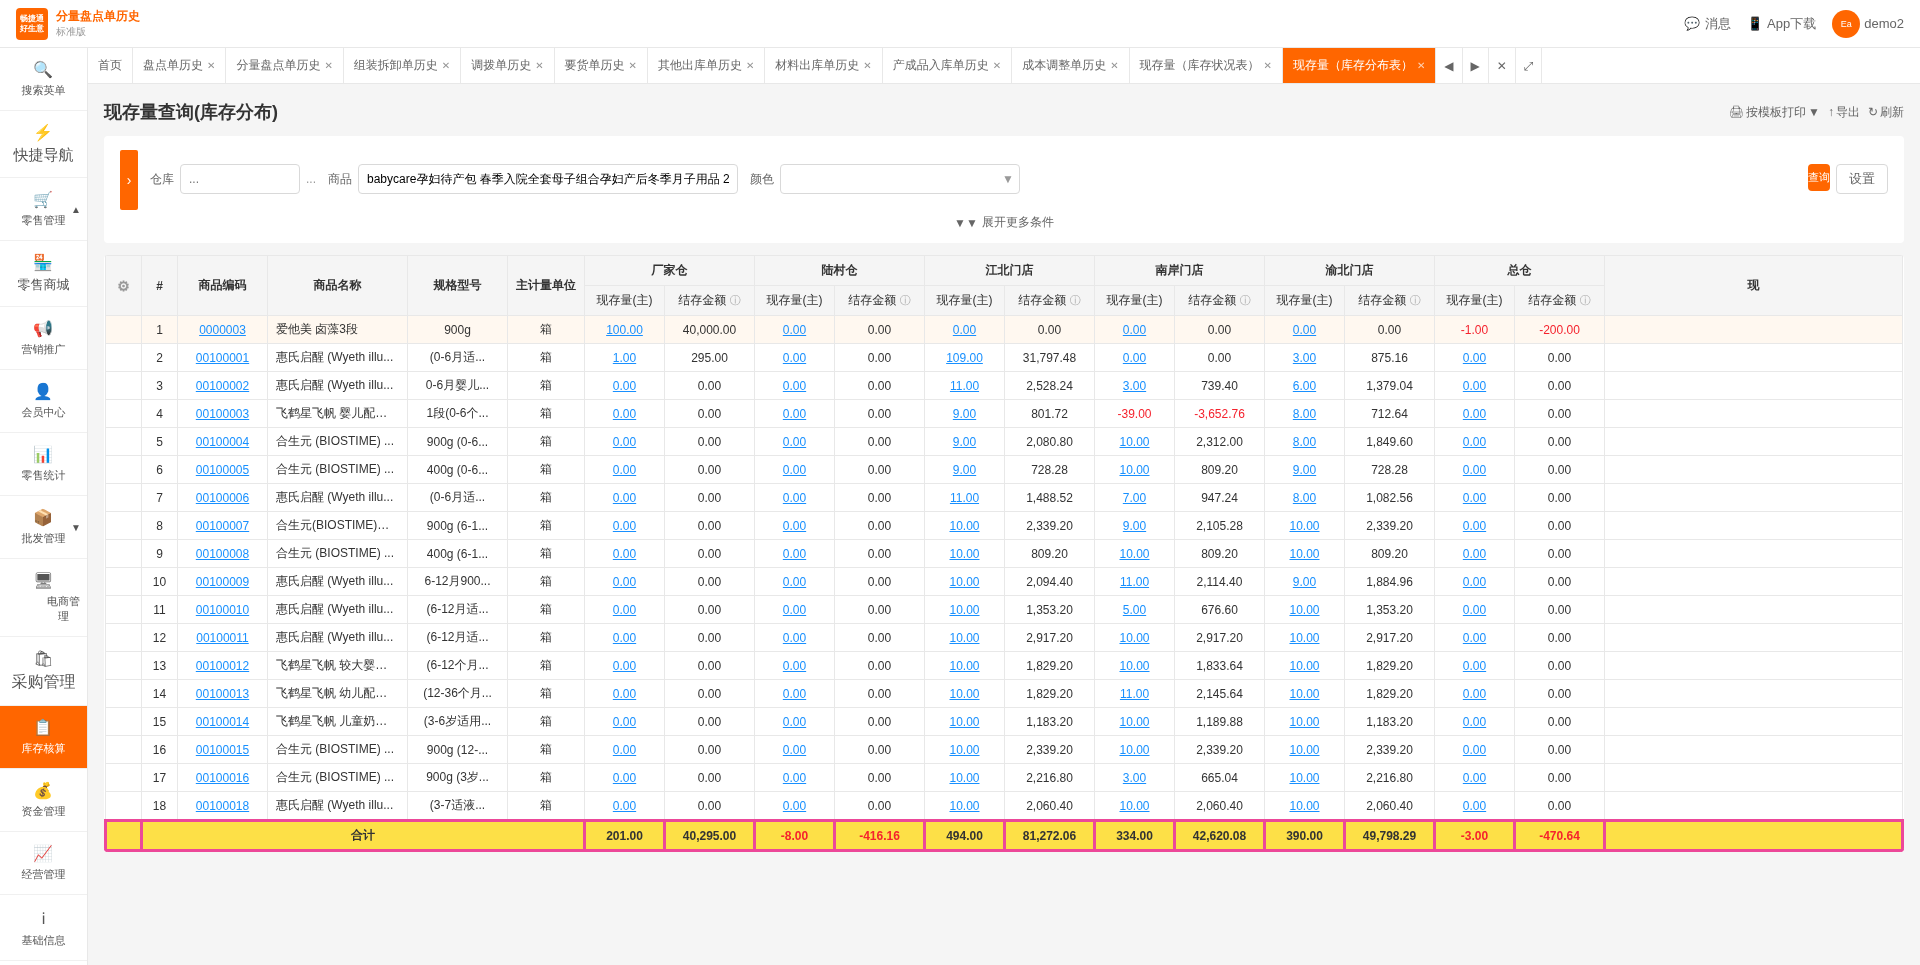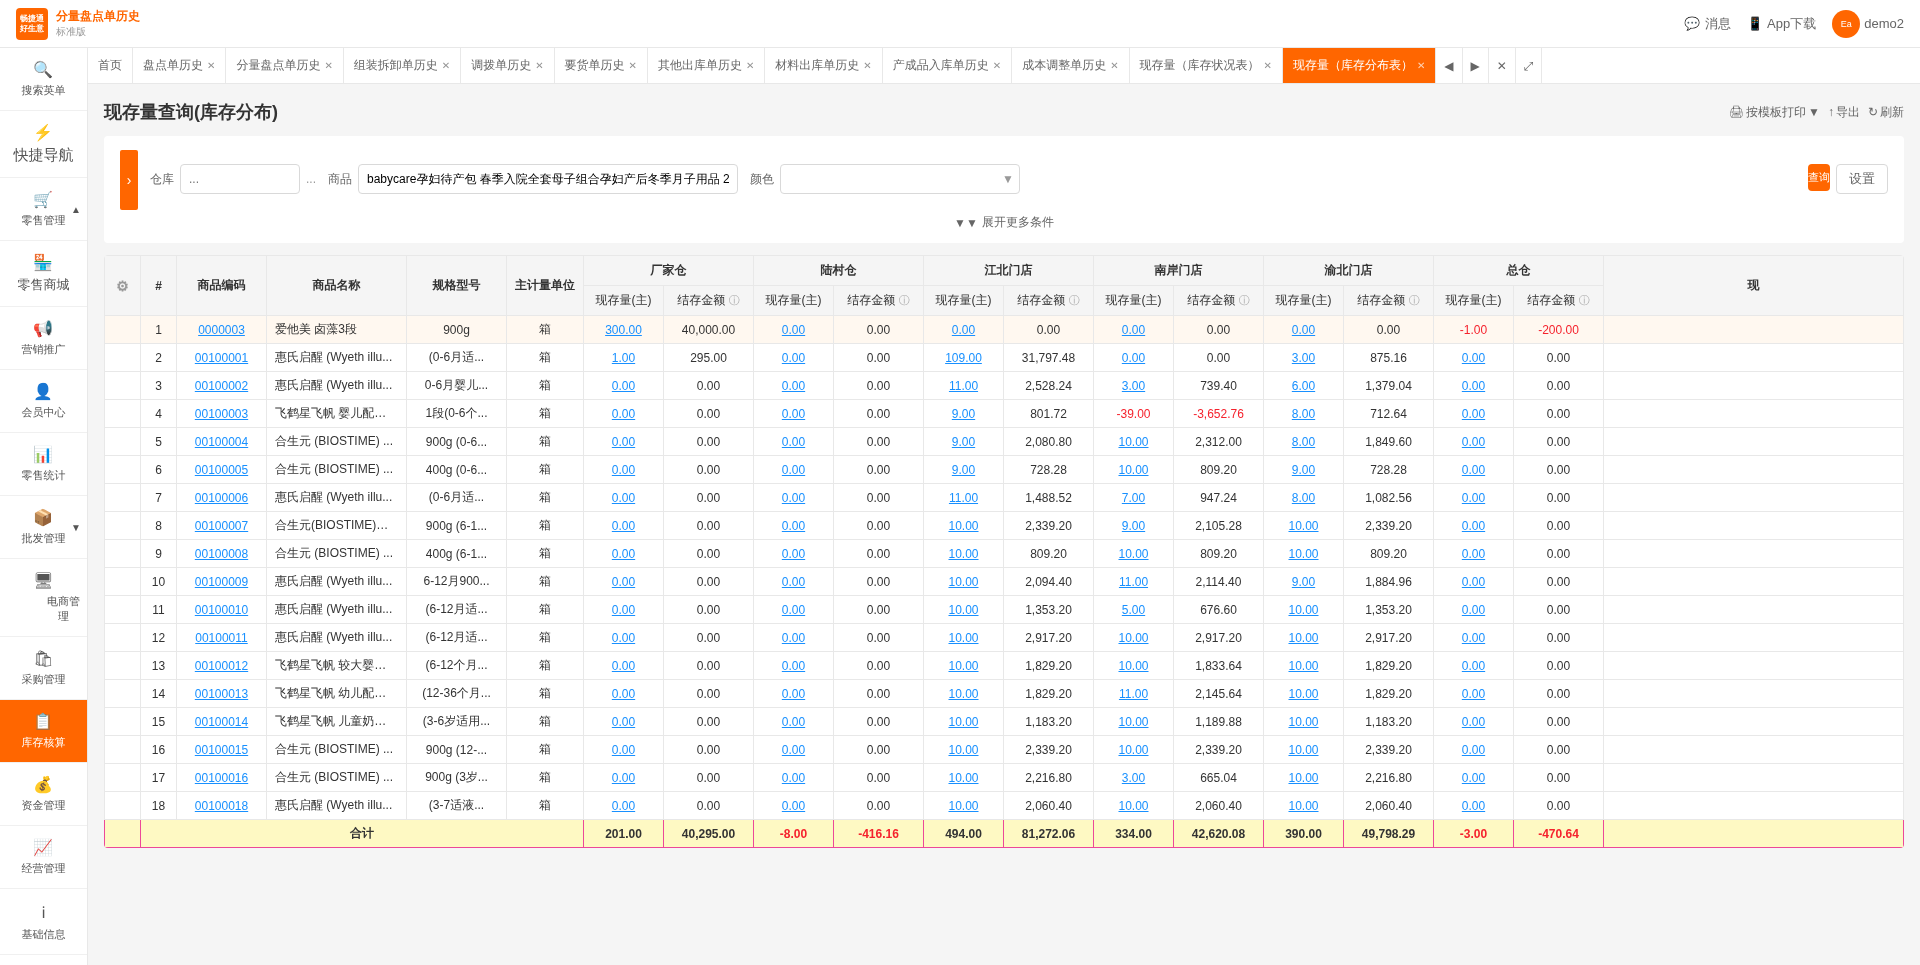--- a/index.html
+++ b/index.html
@@ -192,23 +192,23 @@
       border: 1px solid #e8e8e8;
       padding: 5px 8px;
       text-align: center;
       color: #333;
       white-space: nowrap;
     }
     tbody tr.highlight { background: #fff8f0; }
     .num-link { color: #1890ff; text-decoration: underline; cursor: pointer; }
     .num-negative { color: #f5222d; }
     .footer-row td {
-      background: #fef9c3;
+      background: #fde047;
       font-weight: bold;
-      border: 1px solid #ec4899;
+      border: 3px solid #ec4899;
     }
     .col-gear { width: 36px; }
     .col-index { width: 36px; }
     .col-code { width: 90px; }
     .col-name { width: 140px; }
     .col-spec { width: 100px; }
     .col-unit { width: 60px; }
     .col-num { width: 80px; }
     .col-amount { width: 90px; }
 
@@ -283,21 +283,21 @@
     <span class="sidebar-icon">📦</span>
     <span style="font-size:11px; text-align:center;">批发管理</span>
     <span class="arrow">▼</span>
   </div>
   <div class="sidebar-item">
     <span class="sidebar-icon">🖥</span>
     <span style="font-size:11px; text-align:center;margin-left:40px;">电商管理</span>
   </div>
   <div class="sidebar-item">
     <span class="sidebar-icon">🛍</span>
-    <span style="font-size:11px; text-align:center;">采购管理</span>
+    <span style="font-size:16px; text-align:center;">采购管理</span>
   </div>
   <div class="sidebar-item active">
     <span class="sidebar-icon">📋</span>
     <span style="font-size:11px; text-align:center;">库存核算</span>
   </div>
   <div class="sidebar-item">
     <span class="sidebar-icon">💰</span>
     <span style="font-size:11px; text-align:center;">资金管理</span>
   </div>
   <div class="sidebar-item">
@@ -452,21 +452,21 @@
         </tr>
       </thead>
       <tbody id="table-body">
       <tr class="highlight">
     <td></td>
     <td>1</td>
     <td class="num-link">0000003</td>
     <td style="text-align:left; max-width:140px; overflow:hidden; text-overflow:ellipsis;">爱他美 卤藻3段</td>
     <td>900g</td>
     <td>箱</td>
-    <td class="num-link">300.00</td>
+    <td class="num-link">100.00</td>
     <td>40,000.00</td>
     <td class="num-link">0.00</td>
     <td>0.00</td>
     <td class="num-link">0.00</td>
     <td>0.00</td>
     <td class="num-link">0.00</td>
     <td class="">0.00</td>
     <td class="num-link">0.00</td>
     <td>0.00</td>
     <td class="num-negative">-1.00</td>

